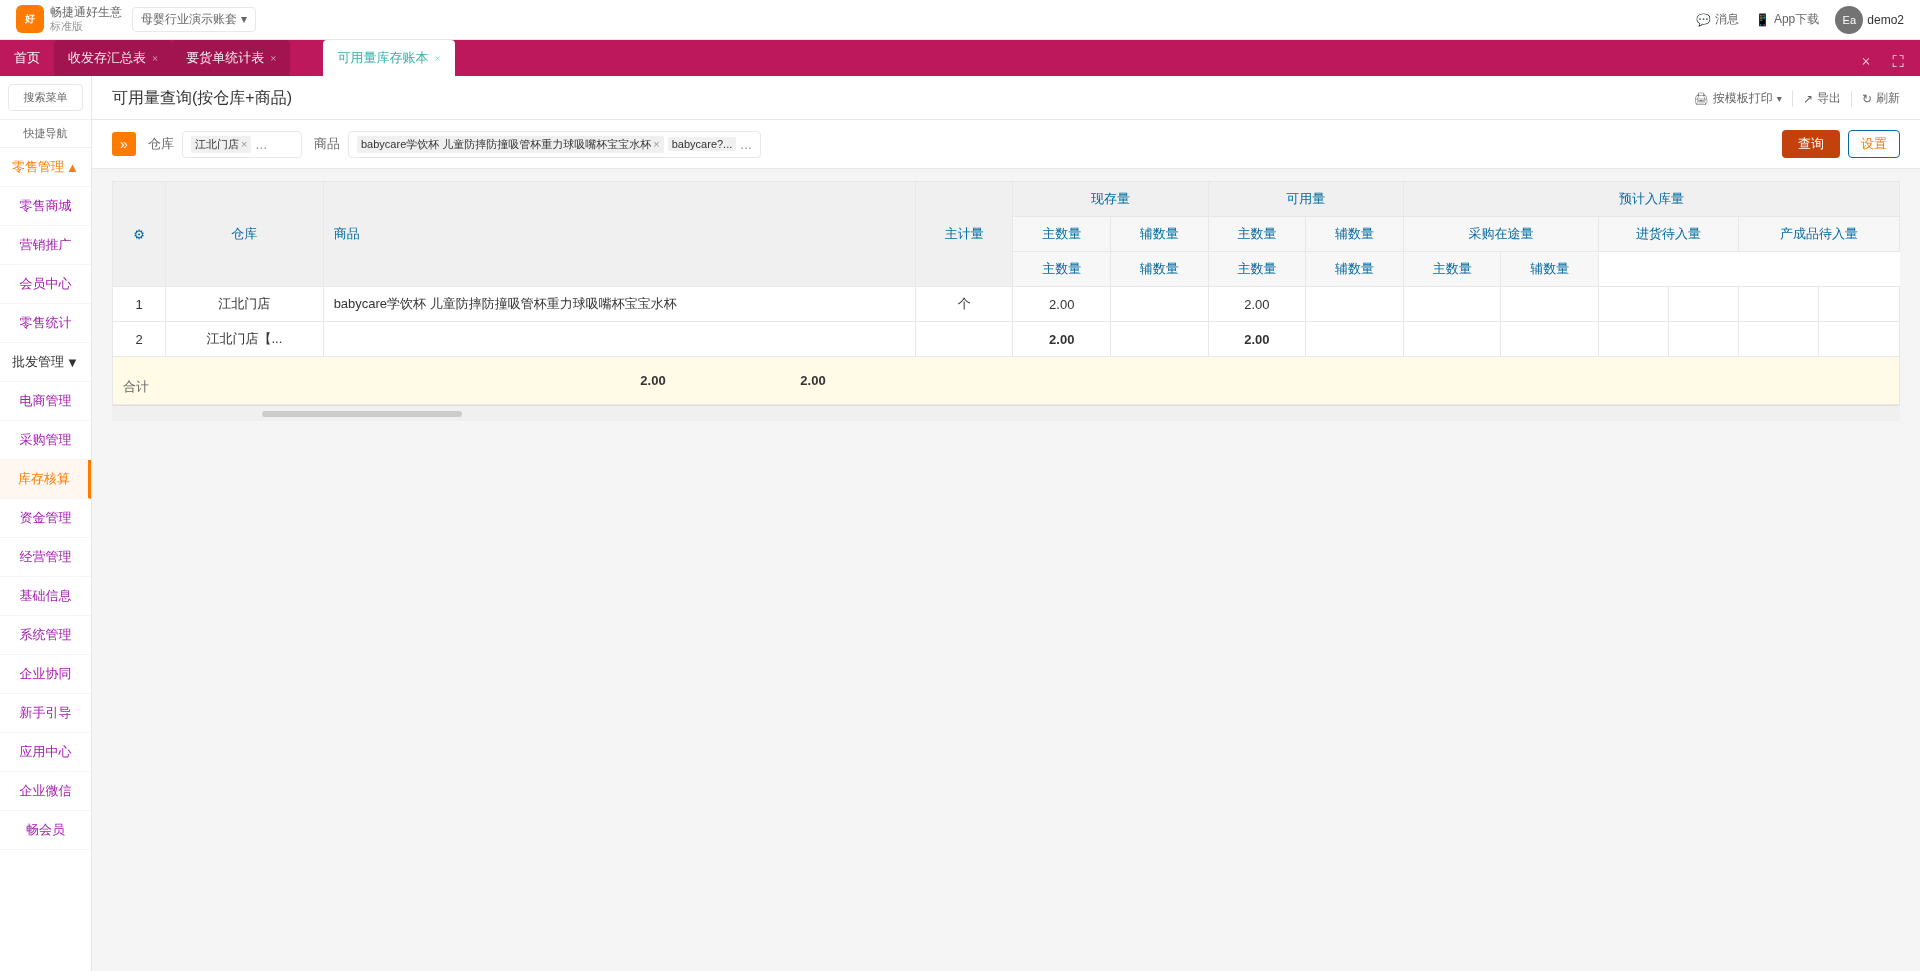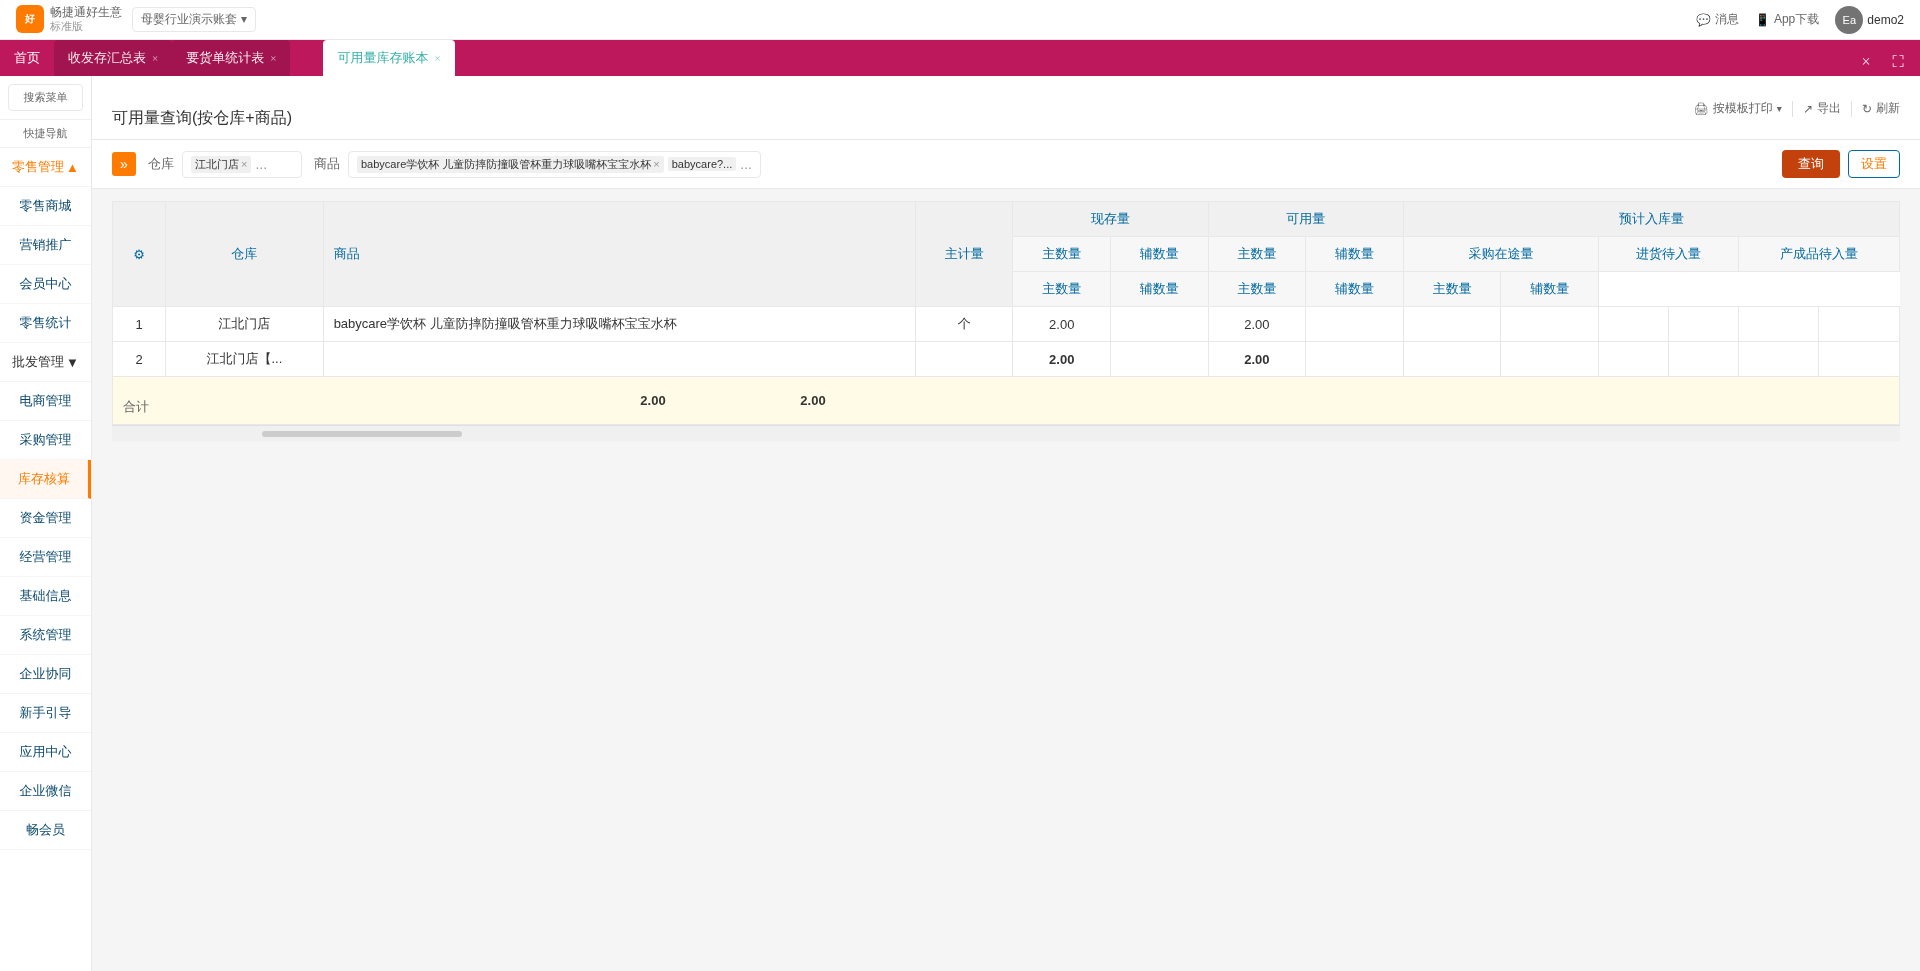--- a/index.html
+++ b/index.html
@@ -69,21 +69,21 @@
       flex-direction: column;
       flex-shrink: 0;
       overflow-y: auto;
     }
     .sidebar-search { padding: 8px; border-bottom: 1px solid #f0f0f0; }
     .sidebar-search-btn { width: 100%; background: none; border: 1px solid #e8e8e8; border-radius: 4px; padding: 5px; font-size: 11px; color: #666; cursor: pointer; text-align: center; }
     .sidebar-nav-btn { padding: 6px 8px; font-size: 11px; color: #666; cursor: pointer; text-align: center; border-bottom: 1px solid #f0f0f0; }
     .sidebar-item {
       padding: 10px 8px;
       font-size: 13px;
-      color: #0c4a6e;
+      color: #a21caf;
       cursor: pointer;
       text-align: center;
       border-bottom: 1px solid #f5f5f5;
       display: flex;
       flex-direction: column;
       align-items: center;
       gap: 3px;
     }
     .sidebar-item.active { background: #fff7f0; color: #ff7b00; border-right: 3px solid #ff7b00; }
     .sidebar-group { width: 100%; }
@@ -94,21 +94,21 @@
     .content { flex: 1; overflow: hidden; display: flex; flex-direction: column; background: #f5f5f5; }
 
     
     .page-header {
       background: #fff;
       padding: 12px 20px 0 20px;
       border-bottom: 1px solid #e8e8e8;
       flex-shrink: 0;
     }
     .page-title-row { display: flex; align-items: center; justify-content: space-between; padding-bottom: 10px; }
-    .page-title { font-size: 16px; font-weight: 500; color: #333; margin-top: 20px; }
+    .page-title { font-size: 16px; font-weight: 500; color: #333; }
     .page-actions { display: flex; align-items: center; gap: 10px; }
     .page-action-btn { display: flex; align-items: center; gap: 4px; font-size: 12px; color: #666; cursor: pointer; }
     .page-action-btn .arrow { font-size: 10px; }
 
     
     .filter-row {
       background: #fff;
       padding: 10px 20px;
       display: flex;
       align-items: center;

